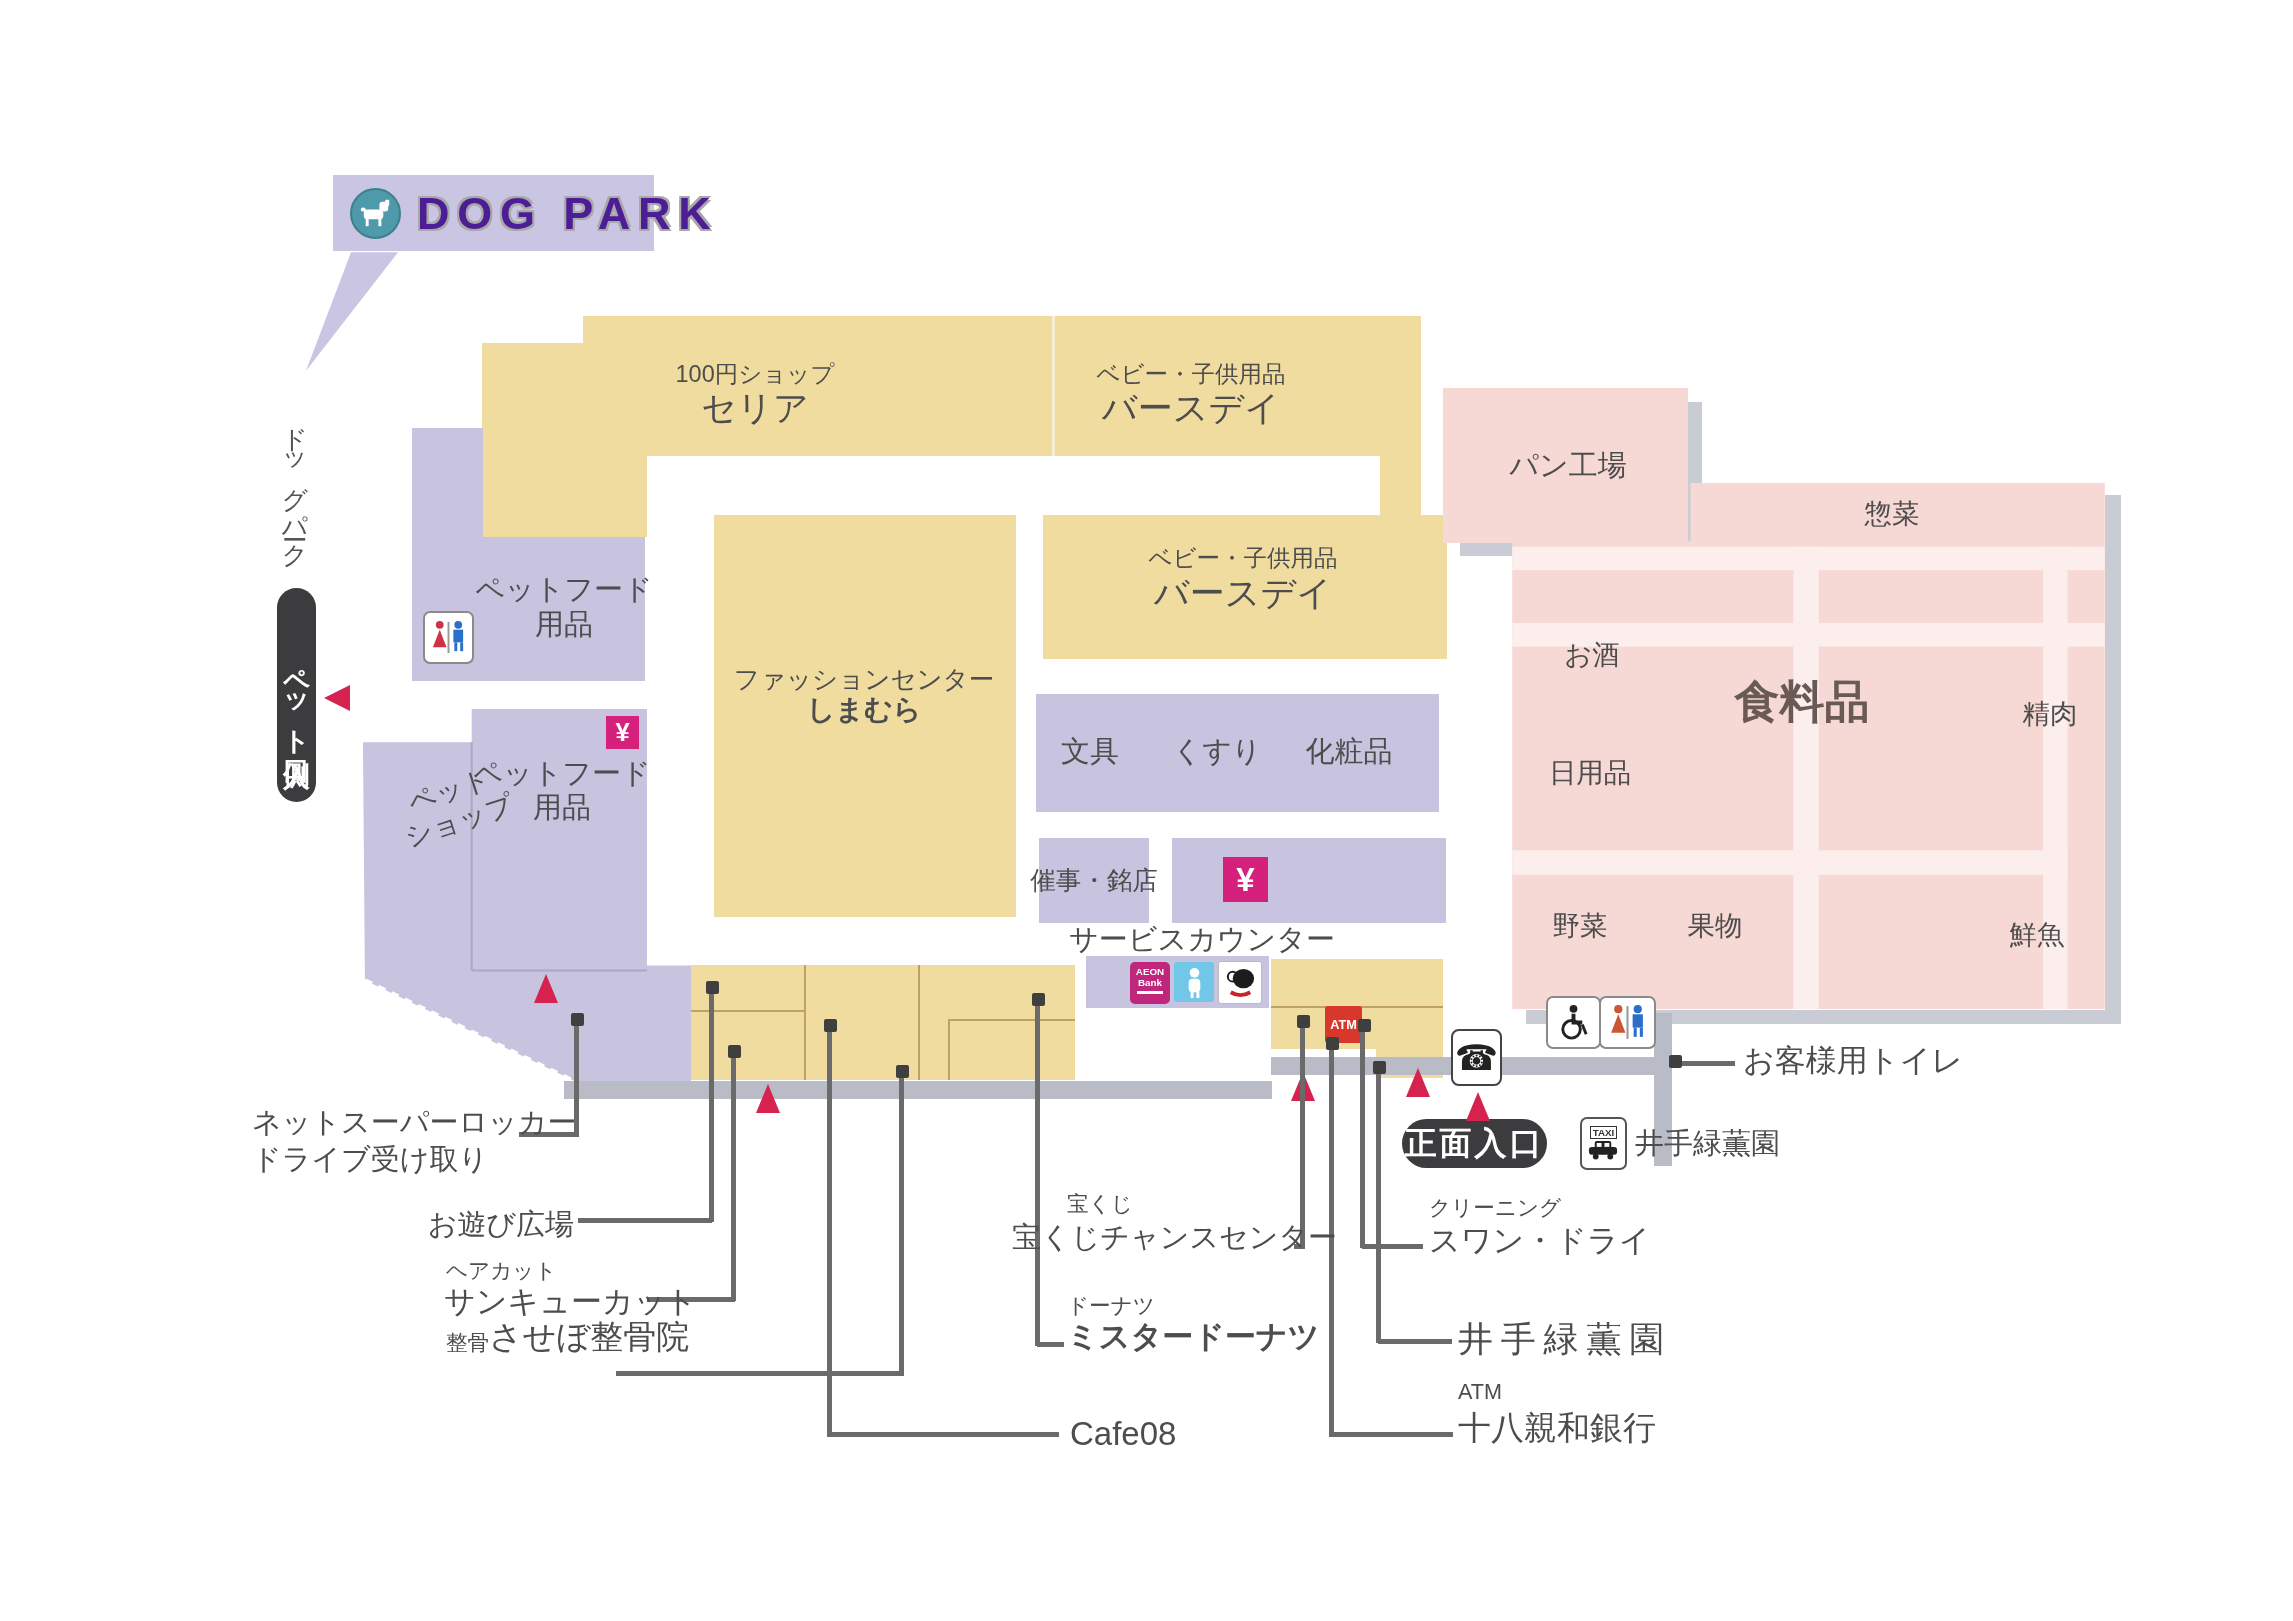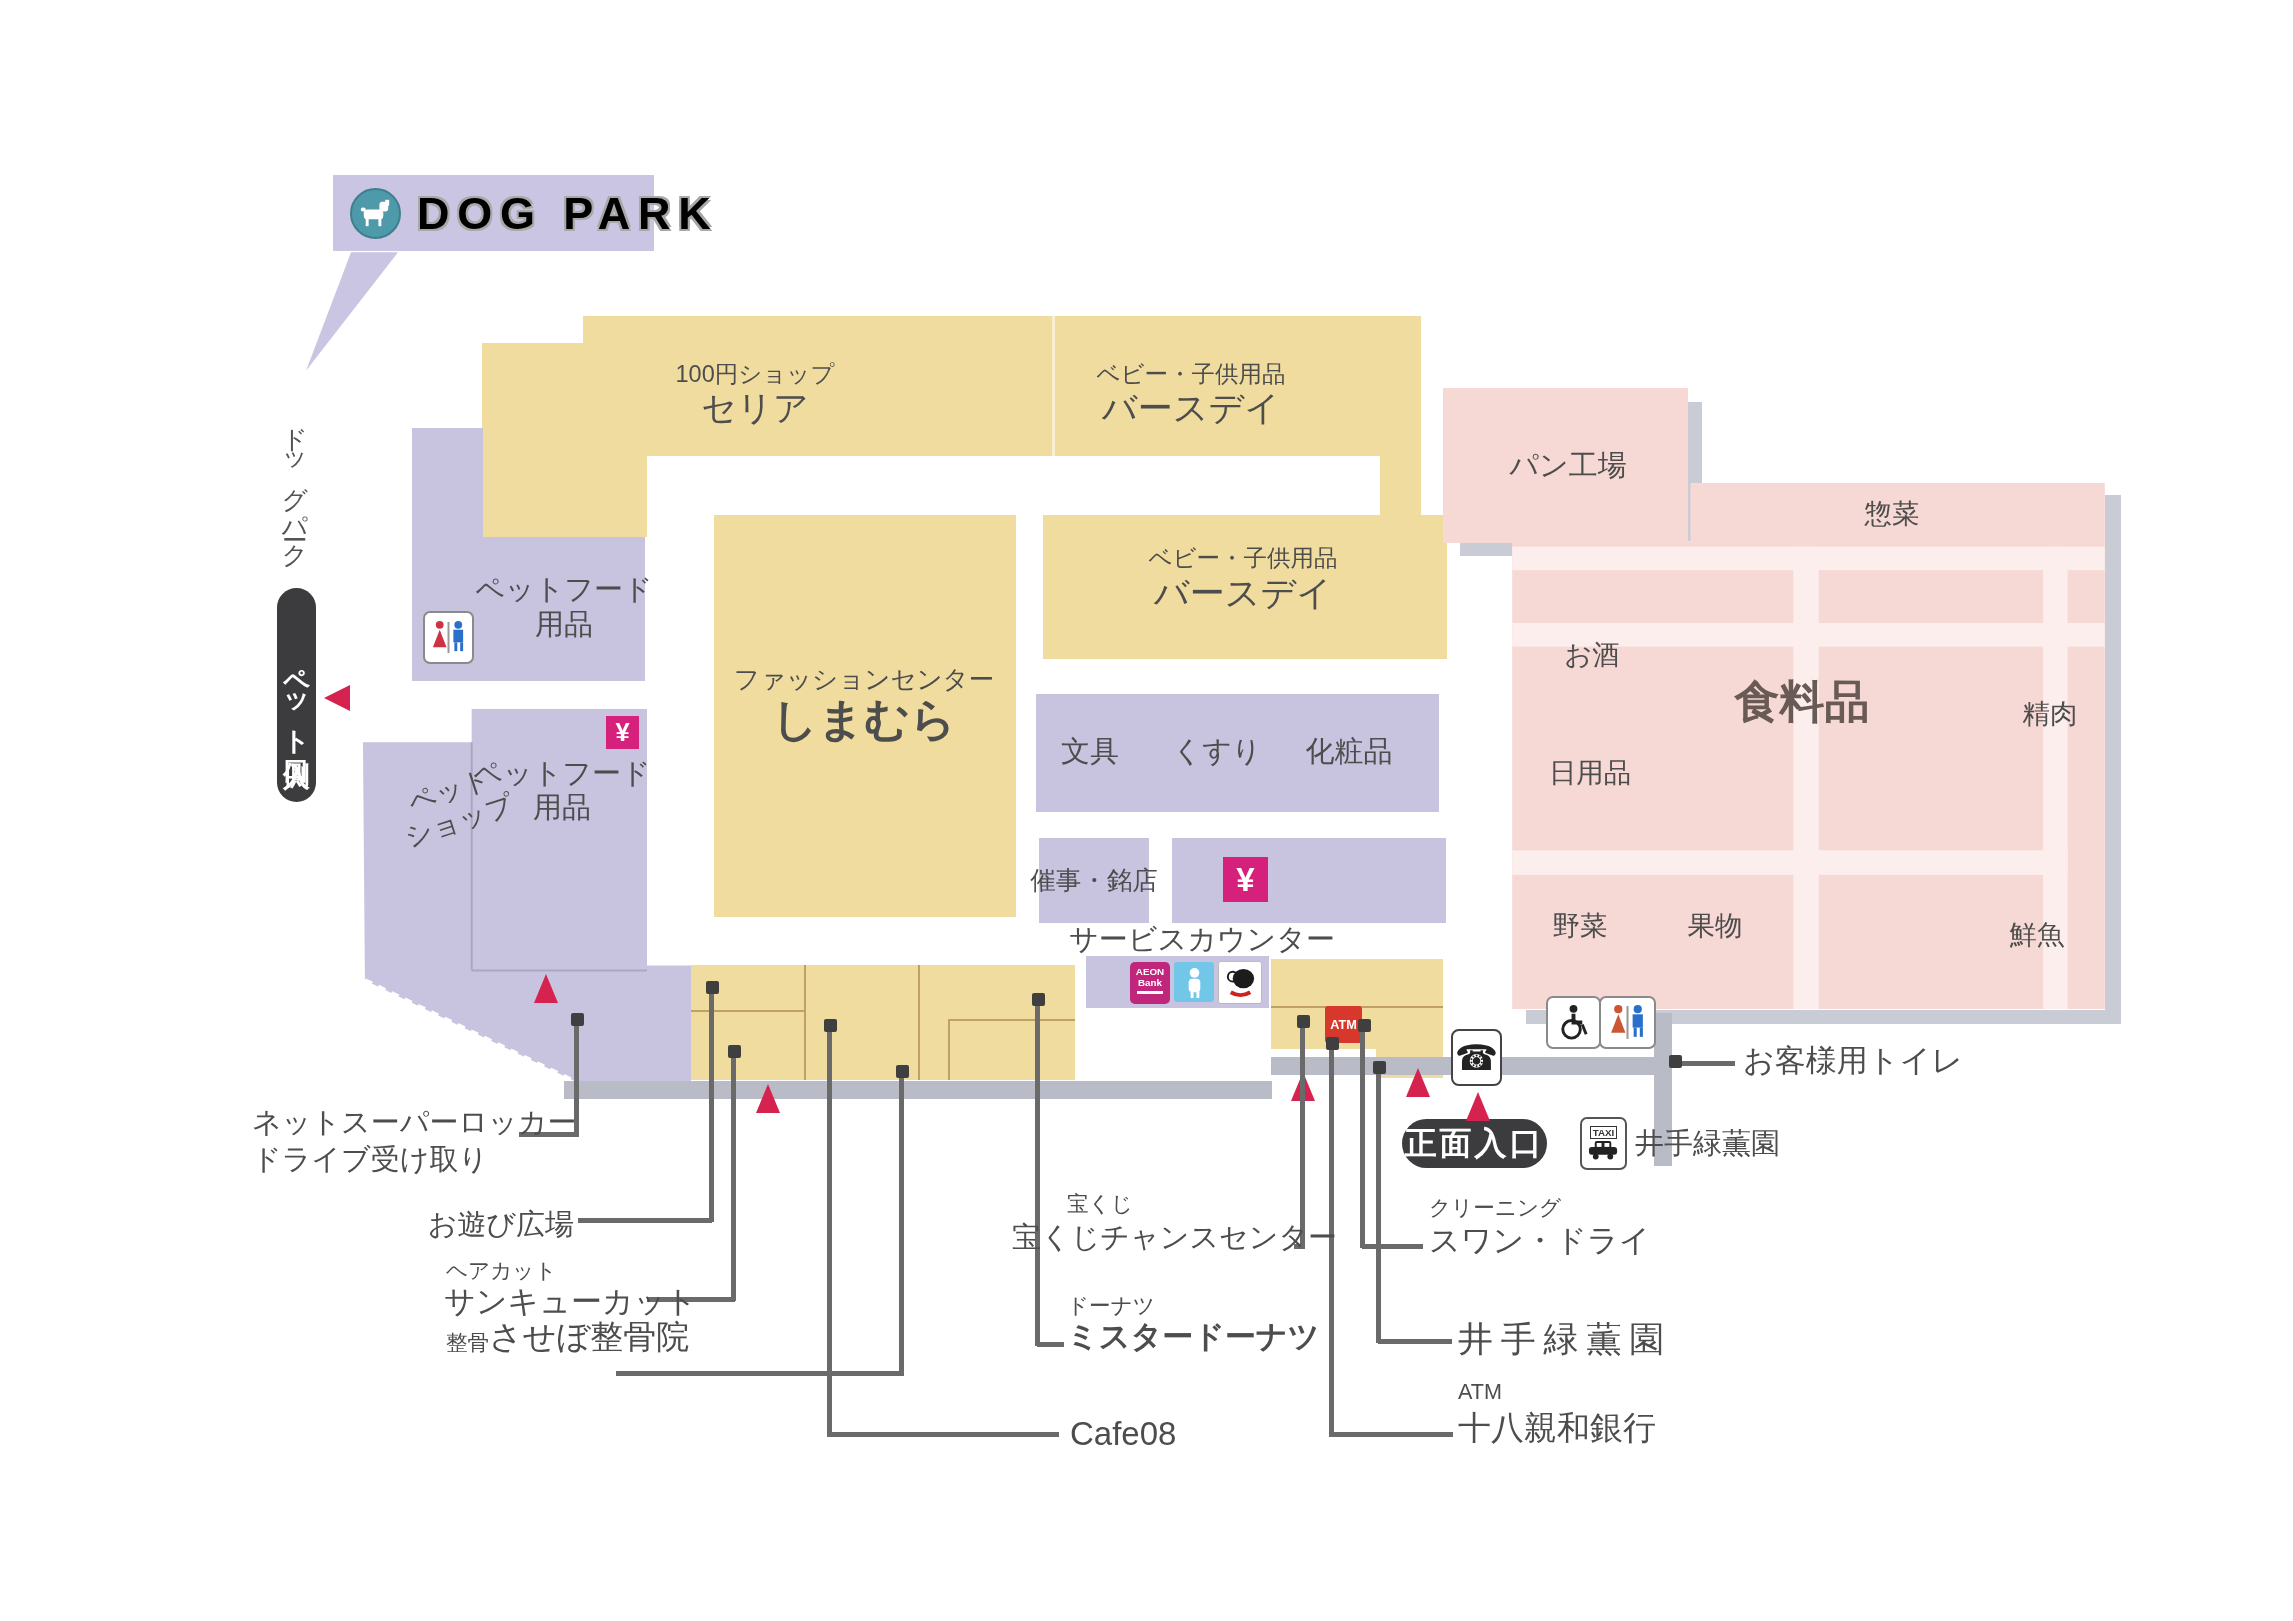--- a/index.html
+++ b/index.html
@@ -13,34 +13,34 @@
   .lbl{position:absolute;color:#4d4d4d;white-space:nowrap;line-height:1.15;}
   .ctr{transform:translateX(-50%);text-align:center;}
   .s22{font-size:21.6px;}
   .s24{font-size:23.5px;}
   .s26{font-size:25.5px;}
   .s28{font-size:27.4px;}
   .s30{font-size:29px;}
   .s32{font-size:31px;}
   .s34{font-size:33px;}
   .s36{font-size:35px;}
-  .s40{font-size:45px;font-weight:bold;}
+  .s40{font-size:28px;font-weight:bold;}
   .s46{font-size:45px;font-weight:bold;color:#6a5a55;}
   .dot{position:absolute;width:12.7px;height:12.7px;background:#3f3f3f;border-radius:2px;}
   .vline{position:absolute;width:4.9px;background:#6a6a6a;}
   .hline{position:absolute;height:4.9px;background:#6a6a6a;}
   .tri-up{position:absolute;width:0;height:0;border-left:12.7px solid transparent;border-right:12.7px solid transparent;border-bottom:29px solid #d6224f;}
   .tri-left{position:absolute;width:0;height:0;border-top:13.7px solid transparent;border-bottom:13.7px solid transparent;border-right:26.5px solid #d6224f;}
   .pill{position:absolute;background:#3c3c3e;color:#ffffff;display:flex;align-items:center;justify-content:center;font-weight:bold;}
   .vtext{writing-mode:vertical-rl;text-orientation:upright;}
   .yen{position:absolute;background:#d5217b;color:#fff;font-weight:bold;display:flex;align-items:center;justify-content:center;}
   .divider{position:absolute;background:rgba(255,255,255,0.55);}
   .tdiv{position:absolute;background:#bfa161;}
   .iconbox{position:absolute;background:#ffffff;border:2px solid #8a8a8a;border-radius:7px;display:flex;align-items:center;justify-content:center;}
-  .dogpark-text{color:#000000;font-weight:bold;letter-spacing:7.8px;font-size:45px;
+  .dogpark-text{color:#4c1d95;font-weight:bold;letter-spacing:7.8px;font-size:45px;
     text-shadow:-2px -2px 0 #a8a8a8,2px -2px 0 #a8a8a8,-2px 2px 0 #a8a8a8,2px 2px 0 #a8a8a8;}
 </style>
 </head>
 <body>
 
 <div class="abs" style="left:333px;top:175px;width:321px;height:76px;background:#c9c5e2;"></div>
 <svg class="abs" style="left:306px;top:252px;" width="94" height="120" viewBox="0 0 96 122">
     <polygon points="46,0 94,0 0,121" fill="#c9c5e2"></polygon>
   </svg>
 <div class="abs" style="left:350px;top:188px;width:51px;height:51px;border-radius:50%;background:#4e9aaa;border:2.9px solid #3e7f8d;box-sizing:border-box;">

